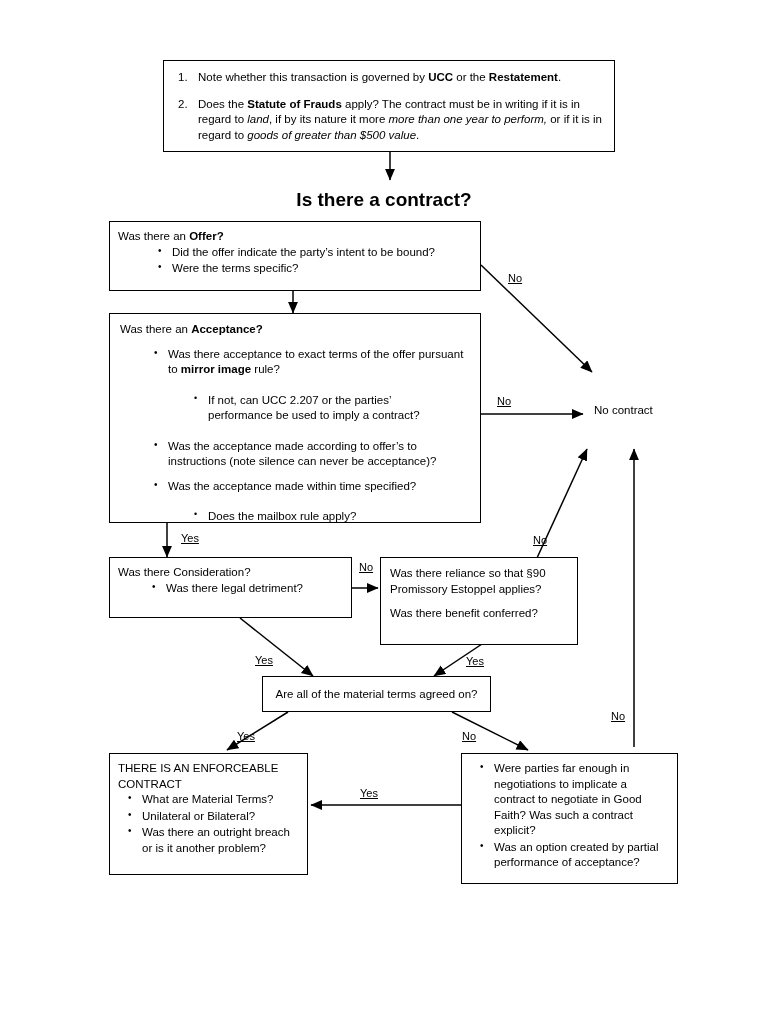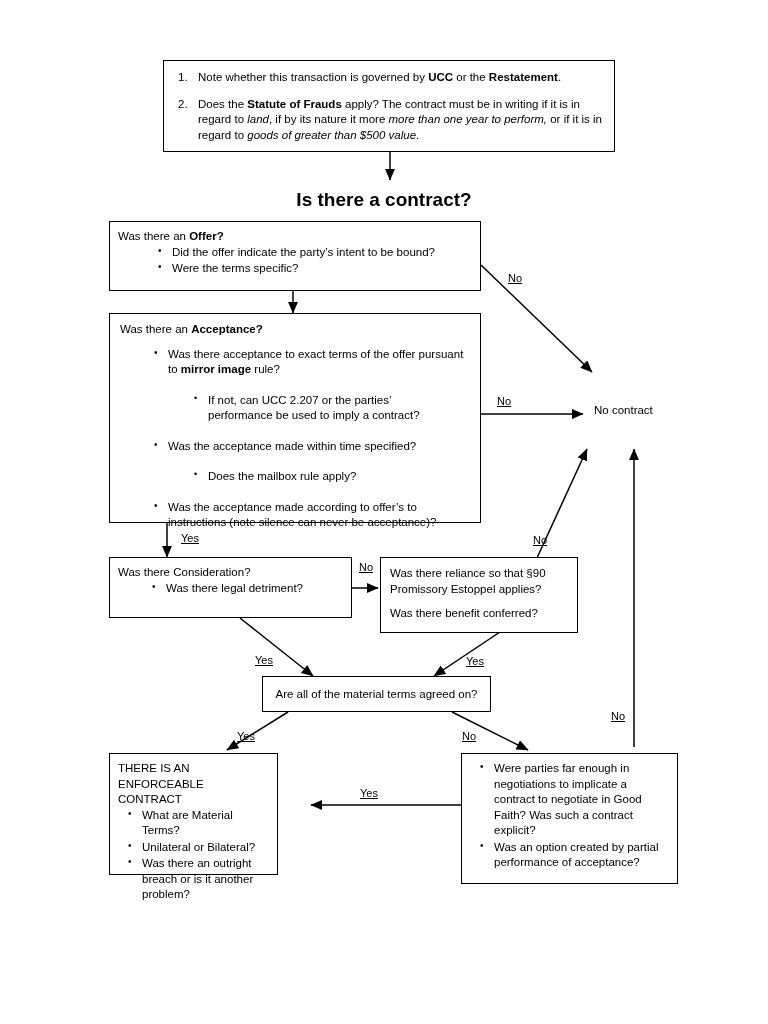--- a/index.html
+++ b/index.html
@@ -117,57 +117,57 @@
       </div>
       <div class="sp"></div>
       <ul class="bul" style="margin-left:30px;">
         <li>
           <span>Was there acceptance to exact terms of the offer pursuant to </span><span class="ttl">mirror image</span><span> rule?</span>
           <ul class="sub" style="margin-left:22px;">
             <li>If not, can UCC 2.207 or the parties’ performance be used to imply a contract?</li>
           </ul>
         </li>
         <li style="margin-top:9px;">
+          <span>Was the acceptance made according to offer’s to instructions (note silence can never be acceptance)?</span>
+        </li>
+        <li style="margin-top:9px;">
           <span>Was the acceptance made within time specified?</span>
           <ul class="sub" style="margin-left:22px;">
             <li>Does the mailbox rule apply?</li>
           </ul>
         </li>
-        <li style="margin-top:9px;">
-          <span>Was the acceptance made according to offer’s to instructions (note silence can never be acceptance)?</span>
-        </li>
       </ul>
     </div>
   </div>
 
   <div class="box" style="left:109px;top:557px;width:243px;height:61px;">
     <div class="pad" style="padding:7px 8px;">
       <div>Was there Consideration?</div>
       <ul class="bul" style="margin-left:30px;">
         <li>Was there legal detriment?</li>
       </ul>
     </div>
   </div>
 
-  <div class="box" style="left:380px;top:557px;width:198px;height:76px;">
+  <div class="box" style="left:380px;top:557px;width:198px;height:88px;">
     <div class="pad" style="padding:8px 9px;">
       <div>Was there reliance so that §90</div>
       <div>Promissory Estoppel applies?</div>
       <div class="sp"></div>
       <div>Was there benefit conferred?</div>
     </div>
   </div>
 
   <div class="box" style="left:262px;top:676px;width:229px;height:36px;">
     <div class="pad" style="padding:10px 8px;text-align:center;">
       <span>Are all of the material terms agreed on?</span>
     </div>
   </div>
 
-  <div class="box" style="left:109px;top:753px;width:169px;height:122px;">
+  <div class="box" style="left:109px;top:753px;width:199px;height:122px;">
     <div class="pad" style="padding:7px 8px;">
       <div>THERE IS AN ENFORCEABLE</div>
       <div>CONTRACT</div>
       <ul class="bul" style="margin-left:6px;">
         <li>What are Material Terms?</li>
         <li>Unilateral or Bilateral?</li>
         <li>Was there an outright breach or is it another problem?</li>
       </ul>
     </div>
   </div>

